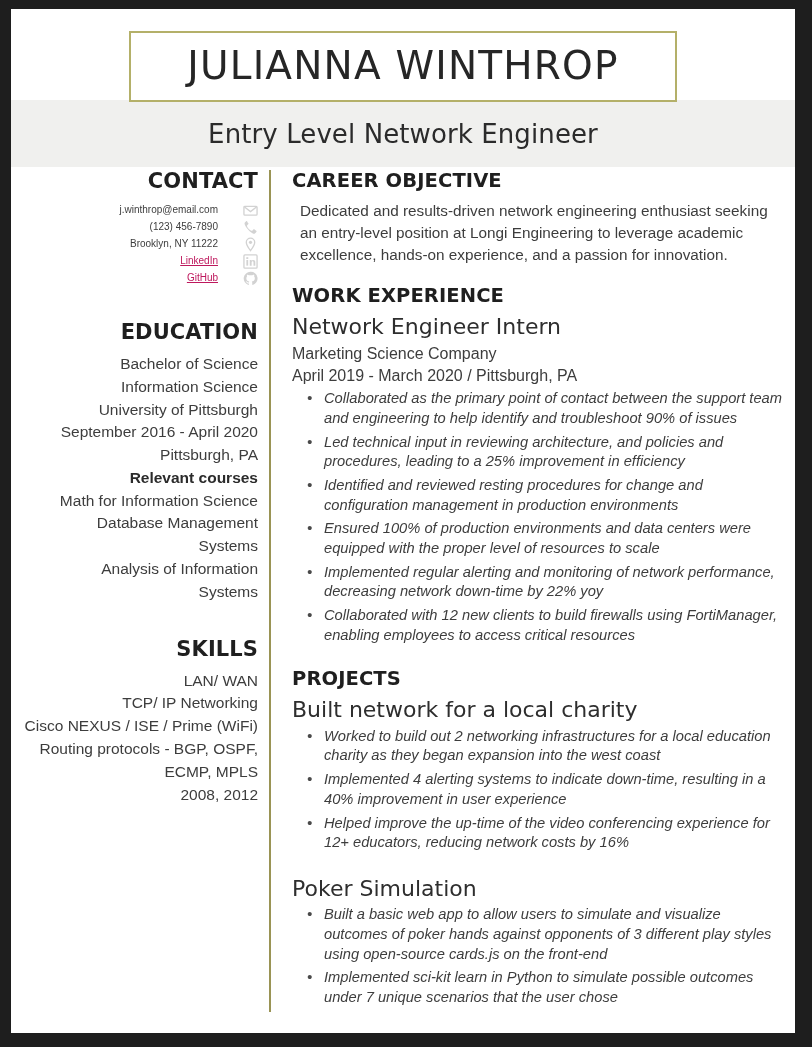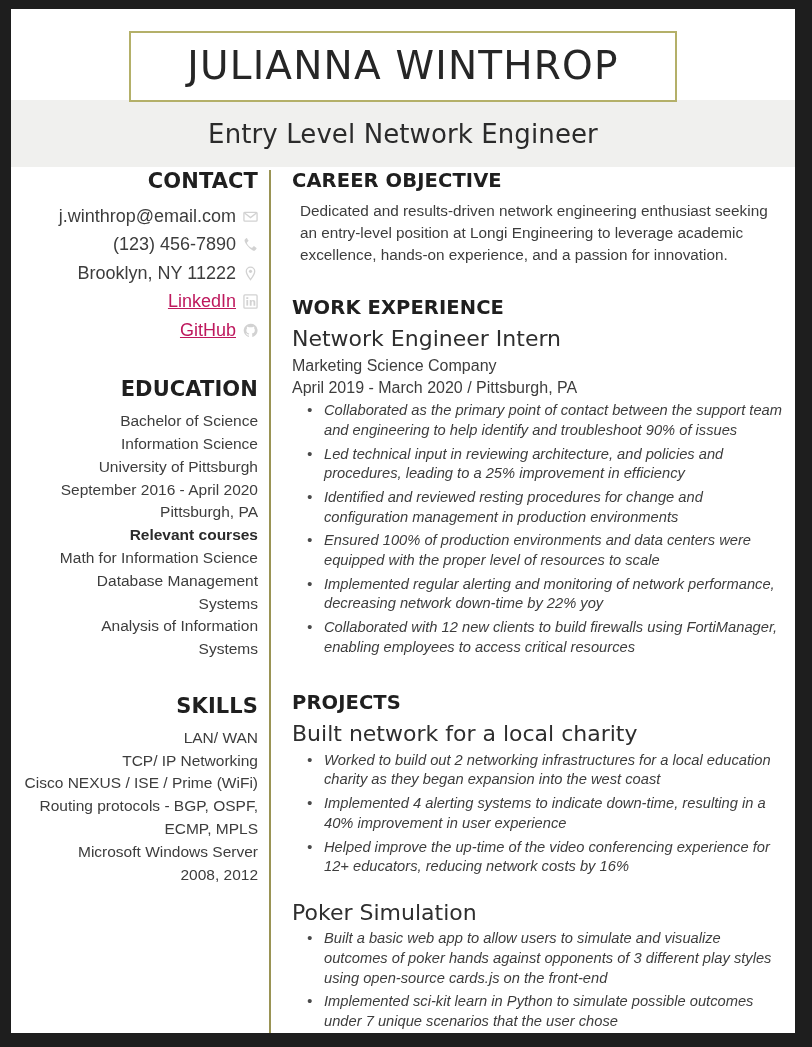--- a/index.html
+++ b/index.html
@@ -114,22 +114,22 @@
     color: #1f1f1f;
     letter-spacing: 0.1px;
     margin: 0 0 9px 0;
   }
   .side-section + .side-section { margin-top: 33px; }
 
   .contact-row {
     display: flex;
     justify-content: flex-end;
     align-items: center;
-    gap: 7px;
-    font-size: 18px;
+    gap: 25px;
+    font-size: 10px;
     color: #3d3d3d;
     line-height: 1.47;
     padding: 1px 0;
   }
   .contact-row .ctext { white-space: nowrap; }
   .contact-row a {
     color: #be185d;
     text-decoration: underline;
   }
   .cicon {
@@ -158,21 +158,21 @@
     color: #1f1f1f;
     letter-spacing: 0.1px;
     margin: 0 0 7px 0;
   }
   .objective-text {
     font-size: 15.3px;
     color: #3d3d3d;
     line-height: 1.43;
     margin: 8px;
   }
-  .main-section { margin-top: 30px; }
+  .main-section { margin-top: 18px; }
   .main-section.first { margin-top: 0; }
 
   .job-title {
     font-family: "DejaVu Sans", sans-serif;
     font-size: 22px;
     font-weight: 400;
     color: #2e2e2e;
     line-height: 1.2;
     margin: 2px 0 3px 0;
   }
@@ -309,21 +309,20 @@
           <div class="side-line">Systems</div>
         </div>
 
         <div class="side-section">
           <div class="side-heading">SKILLS</div>
           <div class="side-line">LAN/ WAN</div>
           <div class="side-line">TCP/ IP Networking</div>
           <div class="side-line">Cisco NEXUS / ISE / Prime (WiFi)</div>
           <div class="side-line">Routing protocols - BGP, OSPF,</div>
           <div class="side-line">ECMP, MPLS</div>
-          <div class="side-line">Microsoft Windows Server</div>
           <div class="side-line">2008, 2012</div>
         </div>
 
       </div>
 
       <div class="divider"></div>
 
       <div class="col-right">
 
         <div class="main-section first">

